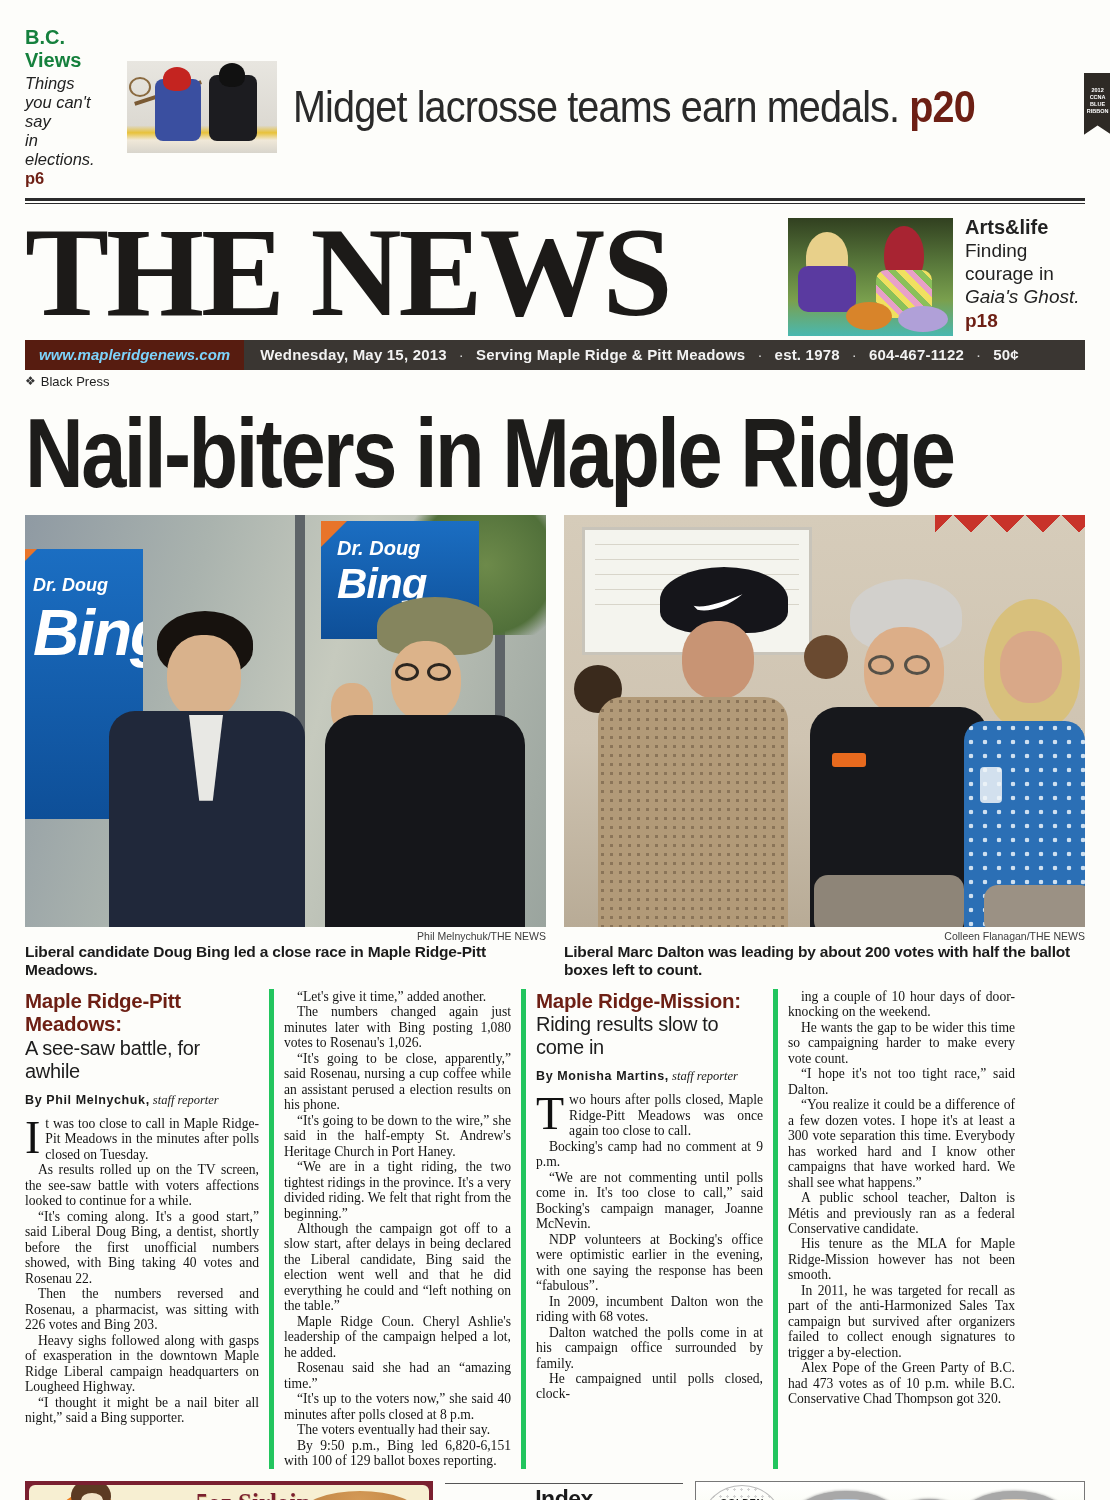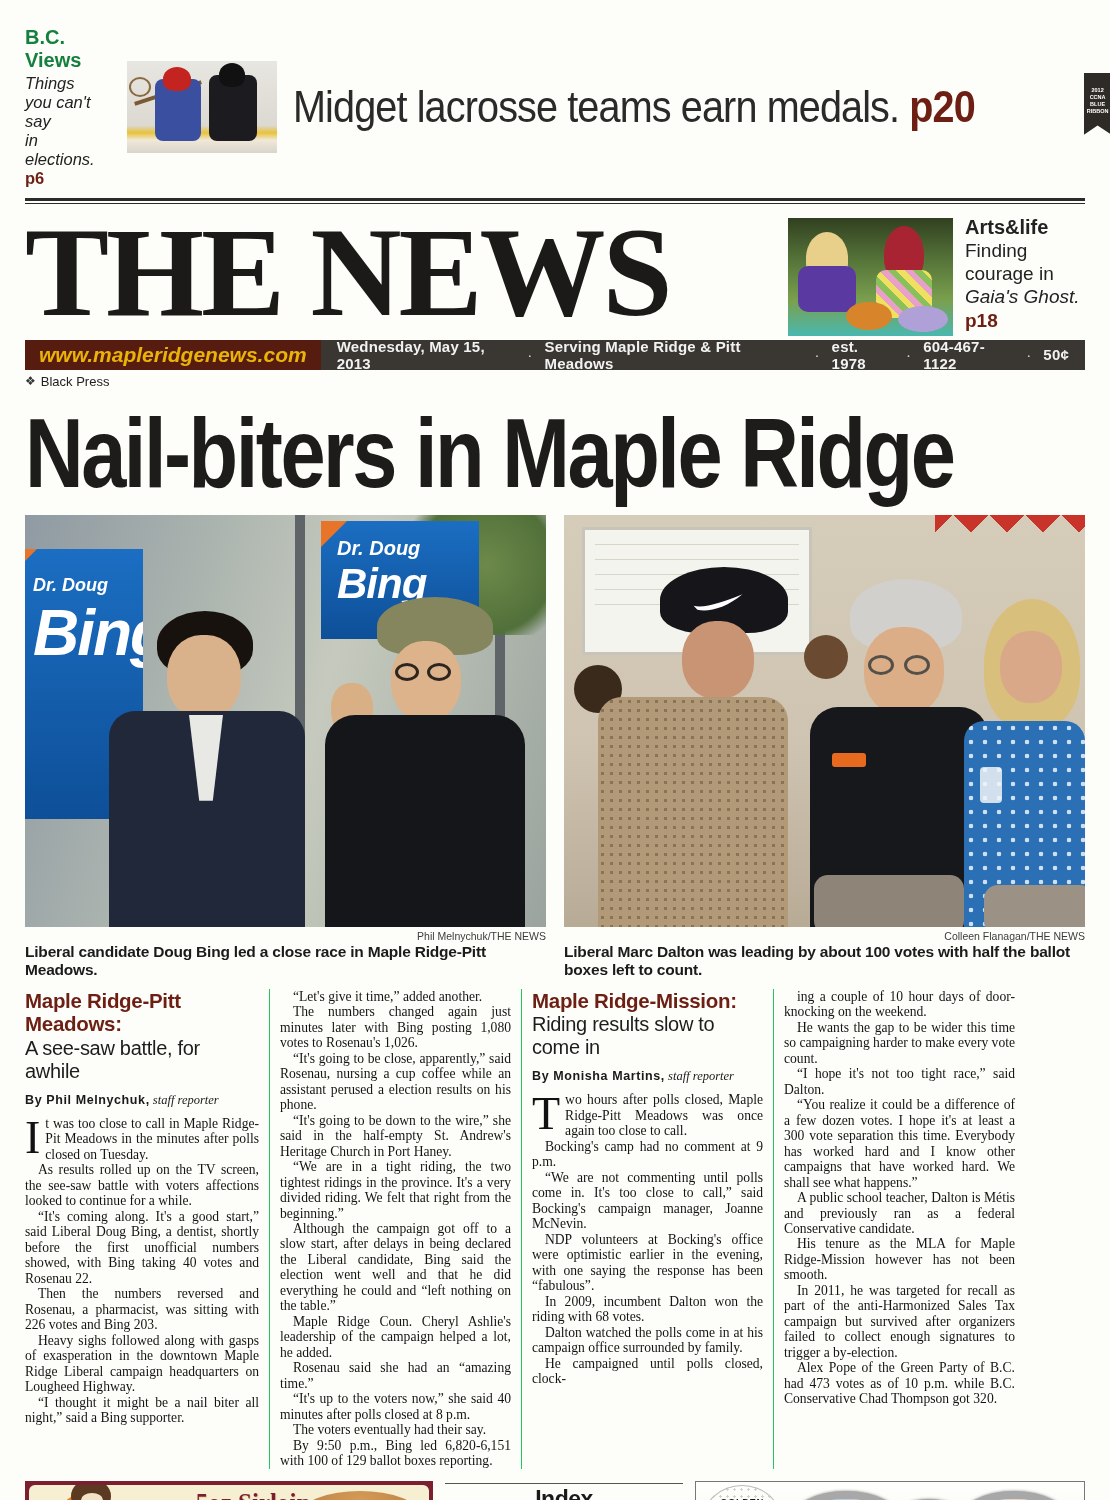--- a/index.html
+++ b/index.html
@@ -36,21 +36,21 @@
   .ap-w2hair { position:absolute; left:96px; top:8px; width:40px; height:58px; background:#a82432; border-radius:50% 50% 45% 45%; }
   .ap-w2top  { position:absolute; left:88px; top:52px; width:56px; height:48px; background:repeating-linear-gradient(45deg,#e8a0c8 0 6px,#8ac05a 6px 12px,#f0e060 12px 18px); border-radius:10px; }
   .ap-dog    { position:absolute; left:58px; top:84px; width:46px; height:28px; background:#d8842a; border-radius:50%; }
   .ap-pillow { position:absolute; left:110px; top:88px; width:50px; height:26px; background:#b0a0d8; border-radius:50%; }
   .arts-txt { width:120px; flex:none; font-family:"Liberation Sans",sans-serif; font-size:19px; line-height:1.22; color:#222; padding-bottom:4px; }
   .arts-txt .at { font-weight:bold; font-size:20px; }
   .arts-txt .gi { font-style:italic; }
 
   
   .infobar { display:flex; align-items:stretch; height:30px; font-family:"Liberation Sans",sans-serif; }
-  .infobar .web { background:#571c10; color:#eab308; font-weight:bold; font-style:italic; font-size:21px; display:flex; align-items:center; padding:0 14px; flex:none; }
+  .infobar .web { background:#571c10; color:#7dd3fc; font-weight:bold; font-style:italic; font-size:15px; display:flex; align-items:center; padding:0 14px; flex:none; }
   .infobar .rest { background:#3a3632; color:#f2f2f2; flex:1; display:flex; align-items:center; gap:12px; padding:0 16px; font-size:15px; font-weight:bold; letter-spacing:.2px; }
   .infobar .dot { font-weight:normal; opacity:.85; }
   .blackpress { display:flex; align-items:center; gap:5px; padding:4px 0 2px 0; font-family:"Liberation Sans",sans-serif; font-size:13px; color:#222; }
   .bp-icon { font-size:12px; color:#333; }
 
   
   .mainhead { white-space:nowrap; margin-top:9px; }
   .mainhead span { display:inline-block; font-family:"Liberation Sans",sans-serif; font-weight:bold; font-size:99px; letter-spacing:-3px; color:#1d1c1a; transform:scaleX(.82); transform-origin:0 50%; line-height:1.08; }
 
   
@@ -101,21 +101,21 @@
 
   .credits { display:flex; justify-content:space-between; margin-top:3px; }
   .credit { width:521px; text-align:right; font-family:"Liberation Sans",sans-serif; font-size:10.5px; color:#3c3c3c; }
   .captions { display:flex; justify-content:space-between; margin-top:1px; }
   .caption { width:521px; font-family:"Liberation Sans",sans-serif; font-weight:bold; font-size:15.5px; color:#1b1b1b; letter-spacing:-.2px; }
 
   
   .articles { display:flex; margin-top:10px; }
   .col { width:252px; flex:none; padding:0 10px; }
   .col:first-child { padding-left:0; width:244px; }
-  .col + .col { border-left:1px solid #22c55e; }
+  .col + .col { border-left:5px solid #22c55e; }
   .kicker { font-family:"Liberation Sans",sans-serif; font-weight:bold; font-size:20.5px; color:#6d1f14; letter-spacing:-.3px; line-height:1.15; }
   .kicker .sub { display:block; font-weight:normal; color:#1d1d1d; font-size:20px; margin-top:1px; }
   .byline { margin:10px 0 8px 0; font-size:12.5px; }
   .byline .bn { font-family:"Liberation Sans",sans-serif; font-weight:bold; letter-spacing:.6px; }
   .byline .br { font-style:italic;margin-top:37px; }
   .body-txt p { font-size:13.6px; line-height:1.14; text-align:justify; text-indent:.95em; color:#141414; }
   .body-txt p.first { text-indent:0; }
   .dropcap { float:left; font-size:46px; line-height:.82; padding:3px 5px 0 0; font-weight:normal; color:#111; }
 
   
@@ -282,21 +282,21 @@
       <div class="pr-chair1"></div>
       <div class="pr-chair2"></div>
     </div>
   </div>
   <div class="credits inset">
     <div class="credit">Phil Melnychuk/THE NEWS</div>
     <div class="credit">Colleen Flanagan/THE NEWS</div>
   </div>
   <div class="captions inset">
     <div class="caption">Liberal candidate Doug Bing led a close race in Maple Ridge-Pitt Meadows.</div>
-    <div class="caption">Liberal Marc Dalton was leading by about 100 votes with half the ballot boxes left to count.</div>
+    <div class="caption">Liberal Marc Dalton was leading by about 200 votes with half the ballot boxes left to count.</div>
   </div>
 
   <div class="articles inset">
     <div class="col">
       <h2 class="kicker">
         <span>Maple Ridge-Pitt Meadows:</span>
         <span class="sub">A see-saw battle, for awhile</span>
       </h2>
       <p class="byline">
         <span class="bn">By Phil Melnychuk,</span>

